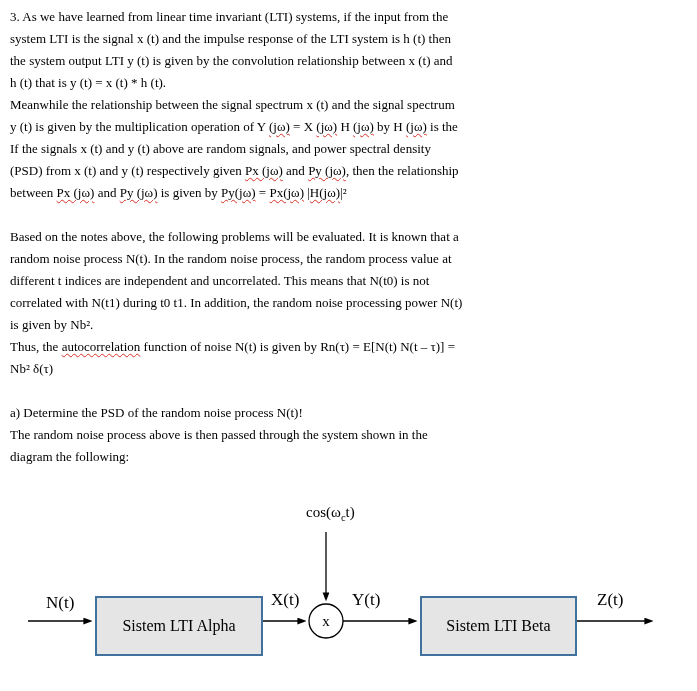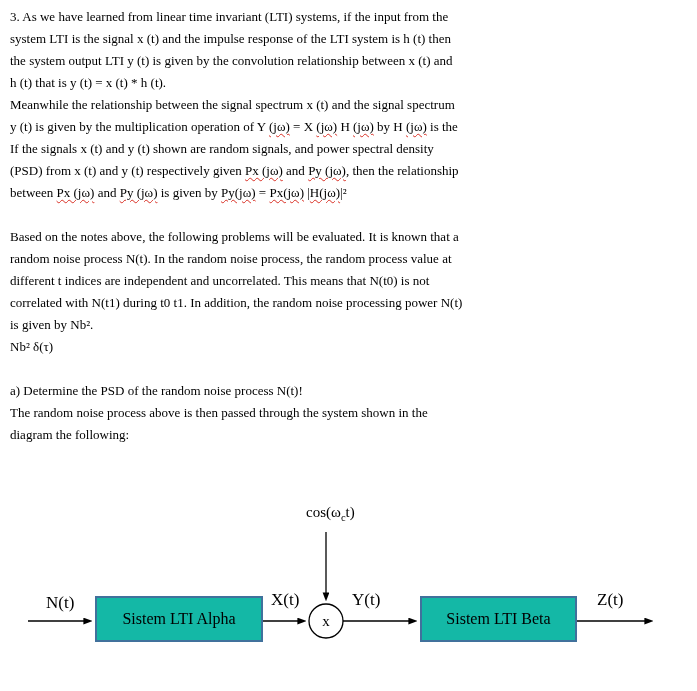--- a/index.html
+++ b/index.html
@@ -18,22 +18,22 @@
     text-decoration-style: wavy;
     text-decoration-color: #d93025;
     text-decoration-thickness: 1px;
     text-underline-offset: 2px;
   }
   .sub { vertical-align: sub; font-size: 70%; }
 
   
   .connectors { position: absolute; left: 0; top: 0; pointer-events: none; }
   .sysbox {
-    position: absolute; box-sizing: border-box; height: 46px;
-    border: 2px solid #41719c; background: #14b8a6;
+    position: absolute; box-sizing: border-box; height: 60px;
+    border: 2px solid #41719c; background: #e5e5e5;
     display: flex; align-items: center; justify-content: center;
     font-size: 16px;
   }
   .box-alpha { left: 95px; top: 596px; width: 168px; }
   .box-beta  { left: 420px; top: 596px; width: 157px; }
   .siglabel {
     position: absolute; font-size: 17px; line-height: 20px;
   }
   .lbl-n { left: 46px;  top: 593px; }
   .lbl-x { left: 271px; top: 590px; }
@@ -52,31 +52,32 @@
 <body>
 
 <div class="doc">
   <div>
       <div class="line"><span>3. As we have learned from linear time invariant (LTI) systems, if the input from the</span></div>
       <div class="line"><span>system LTI is the signal x (t) and the impulse response of the LTI system is h (t) then</span></div>
       <div class="line"><span>the system output LTI y (t) is given by the convolution relationship between x (t) and</span></div>
       <div class="line"><span>h (t) that is y (t) = x (t) * h (t).</span></div>
       <div class="line"><span>Meanwhile the relationship between the signal spectrum x (t) and the signal spectrum</span></div>
       <div class="line"><span>y (t) is given by the multiplication operation of Y </span><span class="sq">(jω)</span><span> = X </span><span class="sq">(jω)</span><span> H </span><span class="sq">(jω)</span><span> by H </span><span class="sq">(jω)</span><span> is the</span></div>
-      <div class="line"><span>If the signals x (t) and y (t) shown are random signals, and power spectral density</span></div>
+      <div class="line"><span>If the signals x (t) and y (t) above are random signals, and power spectral density</span></div>
       <div class="line"><span>(PSD) from x (t) and y (t) respectively given </span><span class="sq">Px (jω)</span><span> and </span><span class="sq">Py (jω)</span><span>, then the relationship</span></div>
       <div class="line"><span>between </span><span class="sq">Px (jω)</span><span> and </span><span class="sq">Py (jω)</span><span> is given by </span><span class="sq">Py(jω)</span><span> = </span><span class="sq">Px(jω)</span><span> |</span><span class="sq">H(jω)</span><span>|²</span></div>
     </div>
   <div class="para-gap"></div>
   <div>
       <div class="line"><span>Based on the notes above, the following problems will be evaluated. It is known that a</span></div>
       <div class="line"><span>random noise process N(t). In the random noise process, the random process value at</span></div>
       <div class="line"><span>different t indices are independent and uncorrelated. This means that N(t0) is not</span></div>
       <div class="line"><span>correlated with N(t1) during t0 t1. In addition, the random noise processing power N(t)</span></div>
       <div class="line"><span>is given by Nb².</span></div>
+      <div class="line"><span>Thus, the </span><span class="sq">autocorrelation</span><span> function of noise N(t) is given by Rn(τ) = E[N(t) N(t – τ)] =</span></div>
       <div class="line"><span>Nb² δ(τ)</span></div>
     </div>
   <div class="para-gap"></div>
   <div>
       <div class="line"><span>a) Determine the PSD of the random noise process N(t)!</span></div>
       <div class="line"><span>The random noise process above is then passed through the system shown in the</span></div>
       <div class="line"><span>diagram the following:</span></div>
     </div>
 </div>
 

